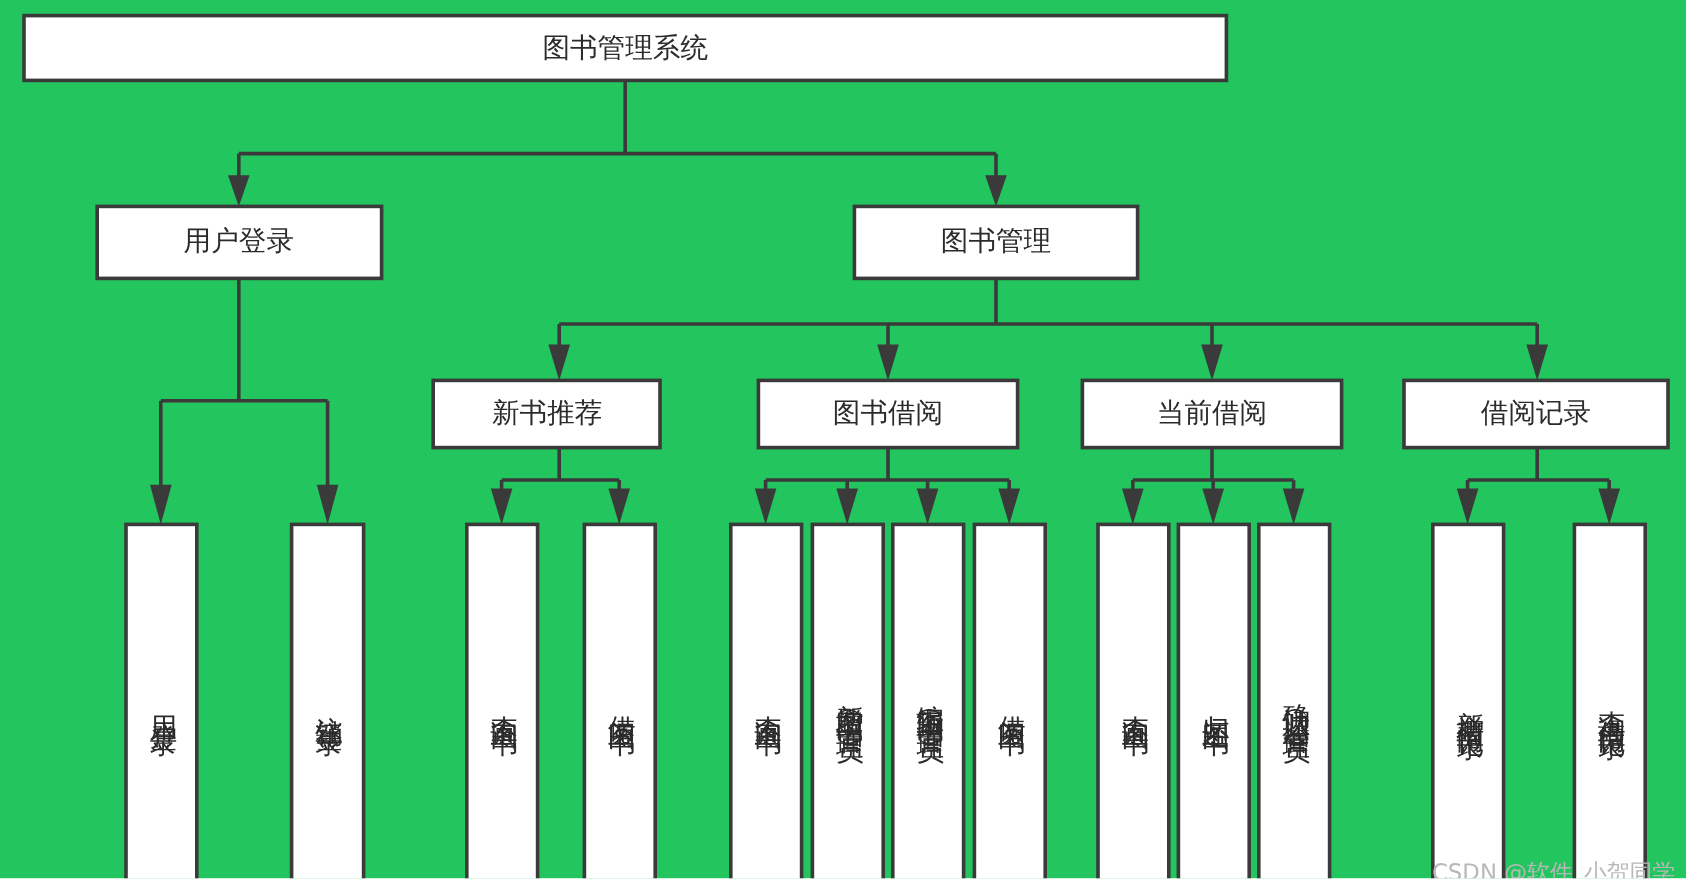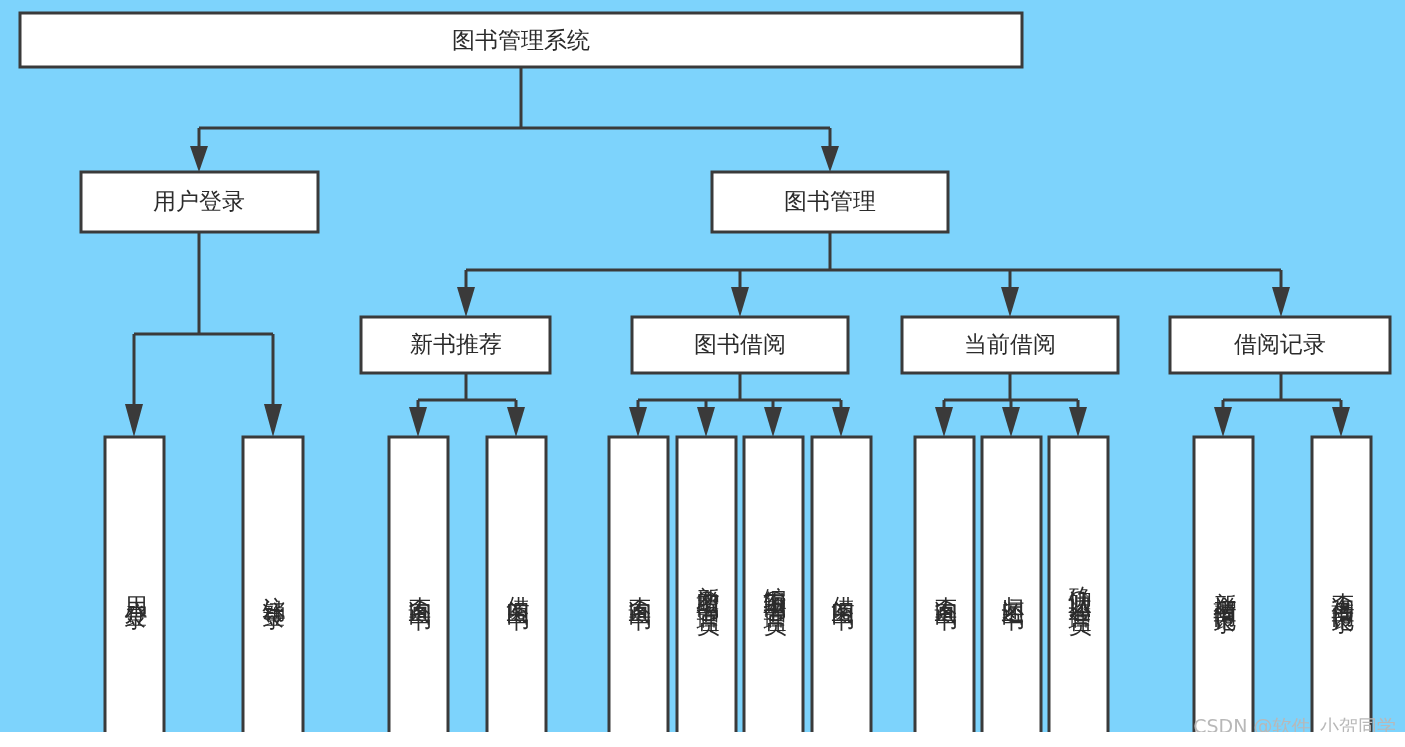--- a/index.html
+++ b/index.html
@@ -8,21 +8,21 @@
     padding: 0;
     background: #ffffff;
   }
   body {
     font-family: "DejaVu Sans", "Liberation Sans", sans-serif;
   }
   #diagram-root {
     position: relative;
     width: 1405px;
     height: 732px;
-    background: #7dd3fc;
+    background: #22c55e;
     overflow: hidden;
   }
   svg.diagram-canvas {
     position: absolute;
     top: 0;
     left: 0;
     width: 1405px;
     height: 747px;
     display: block;
   }

